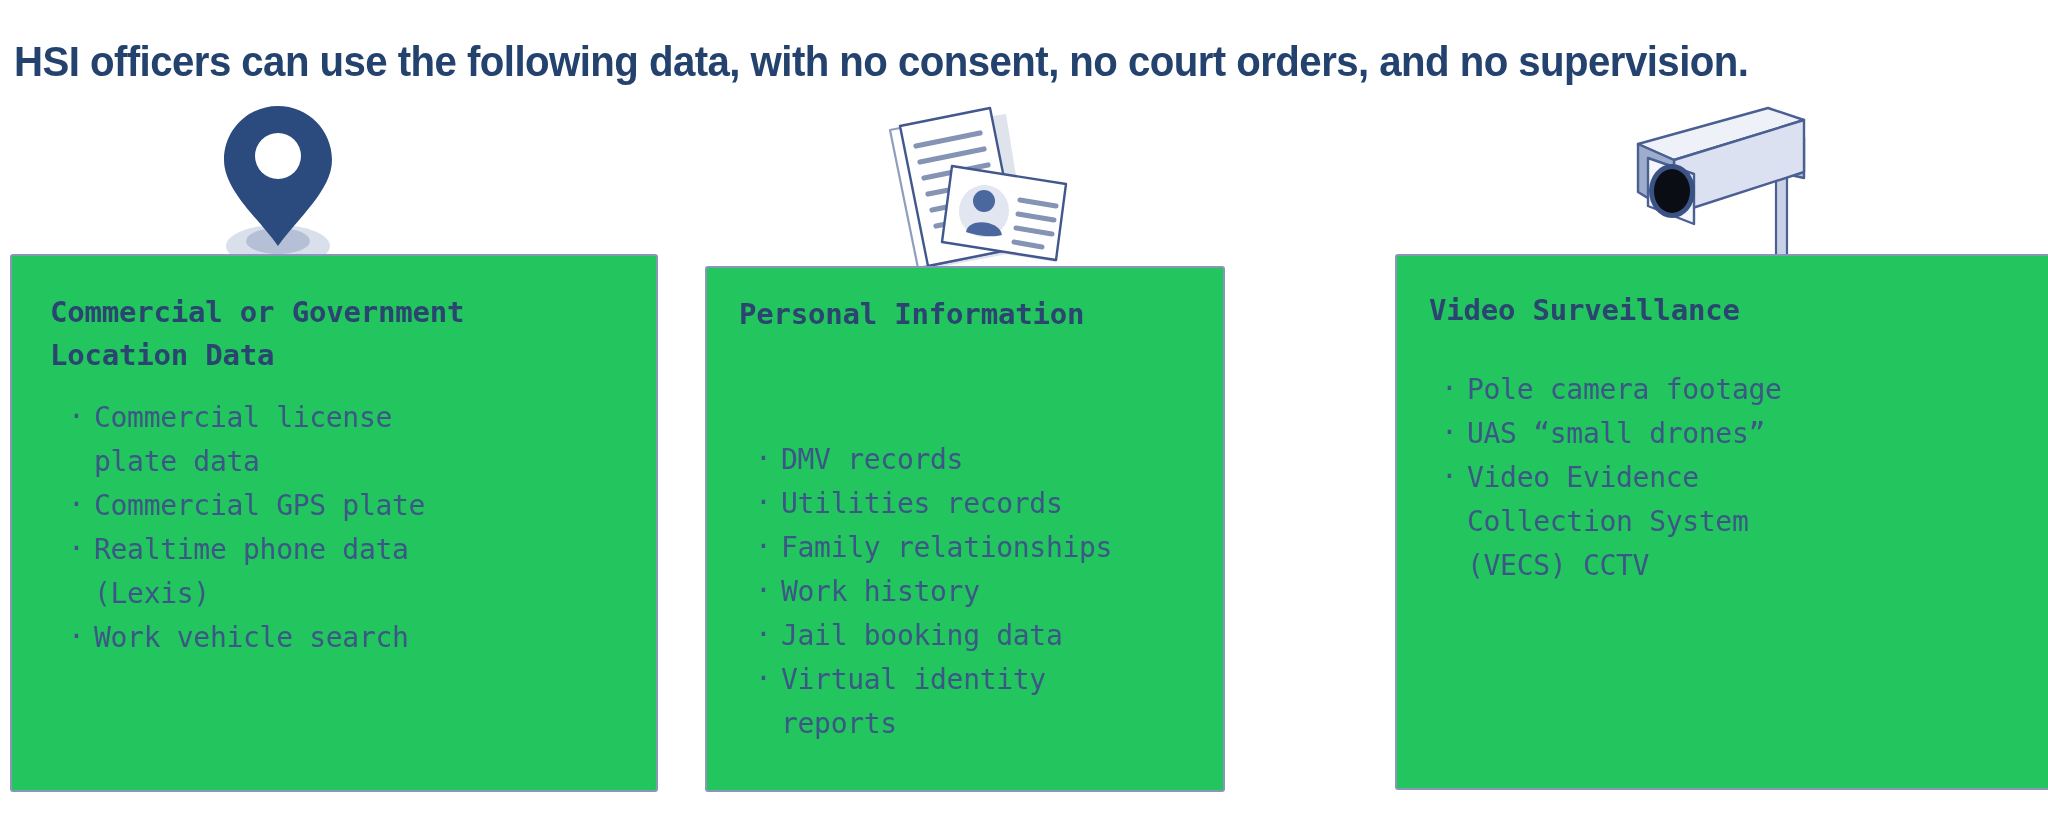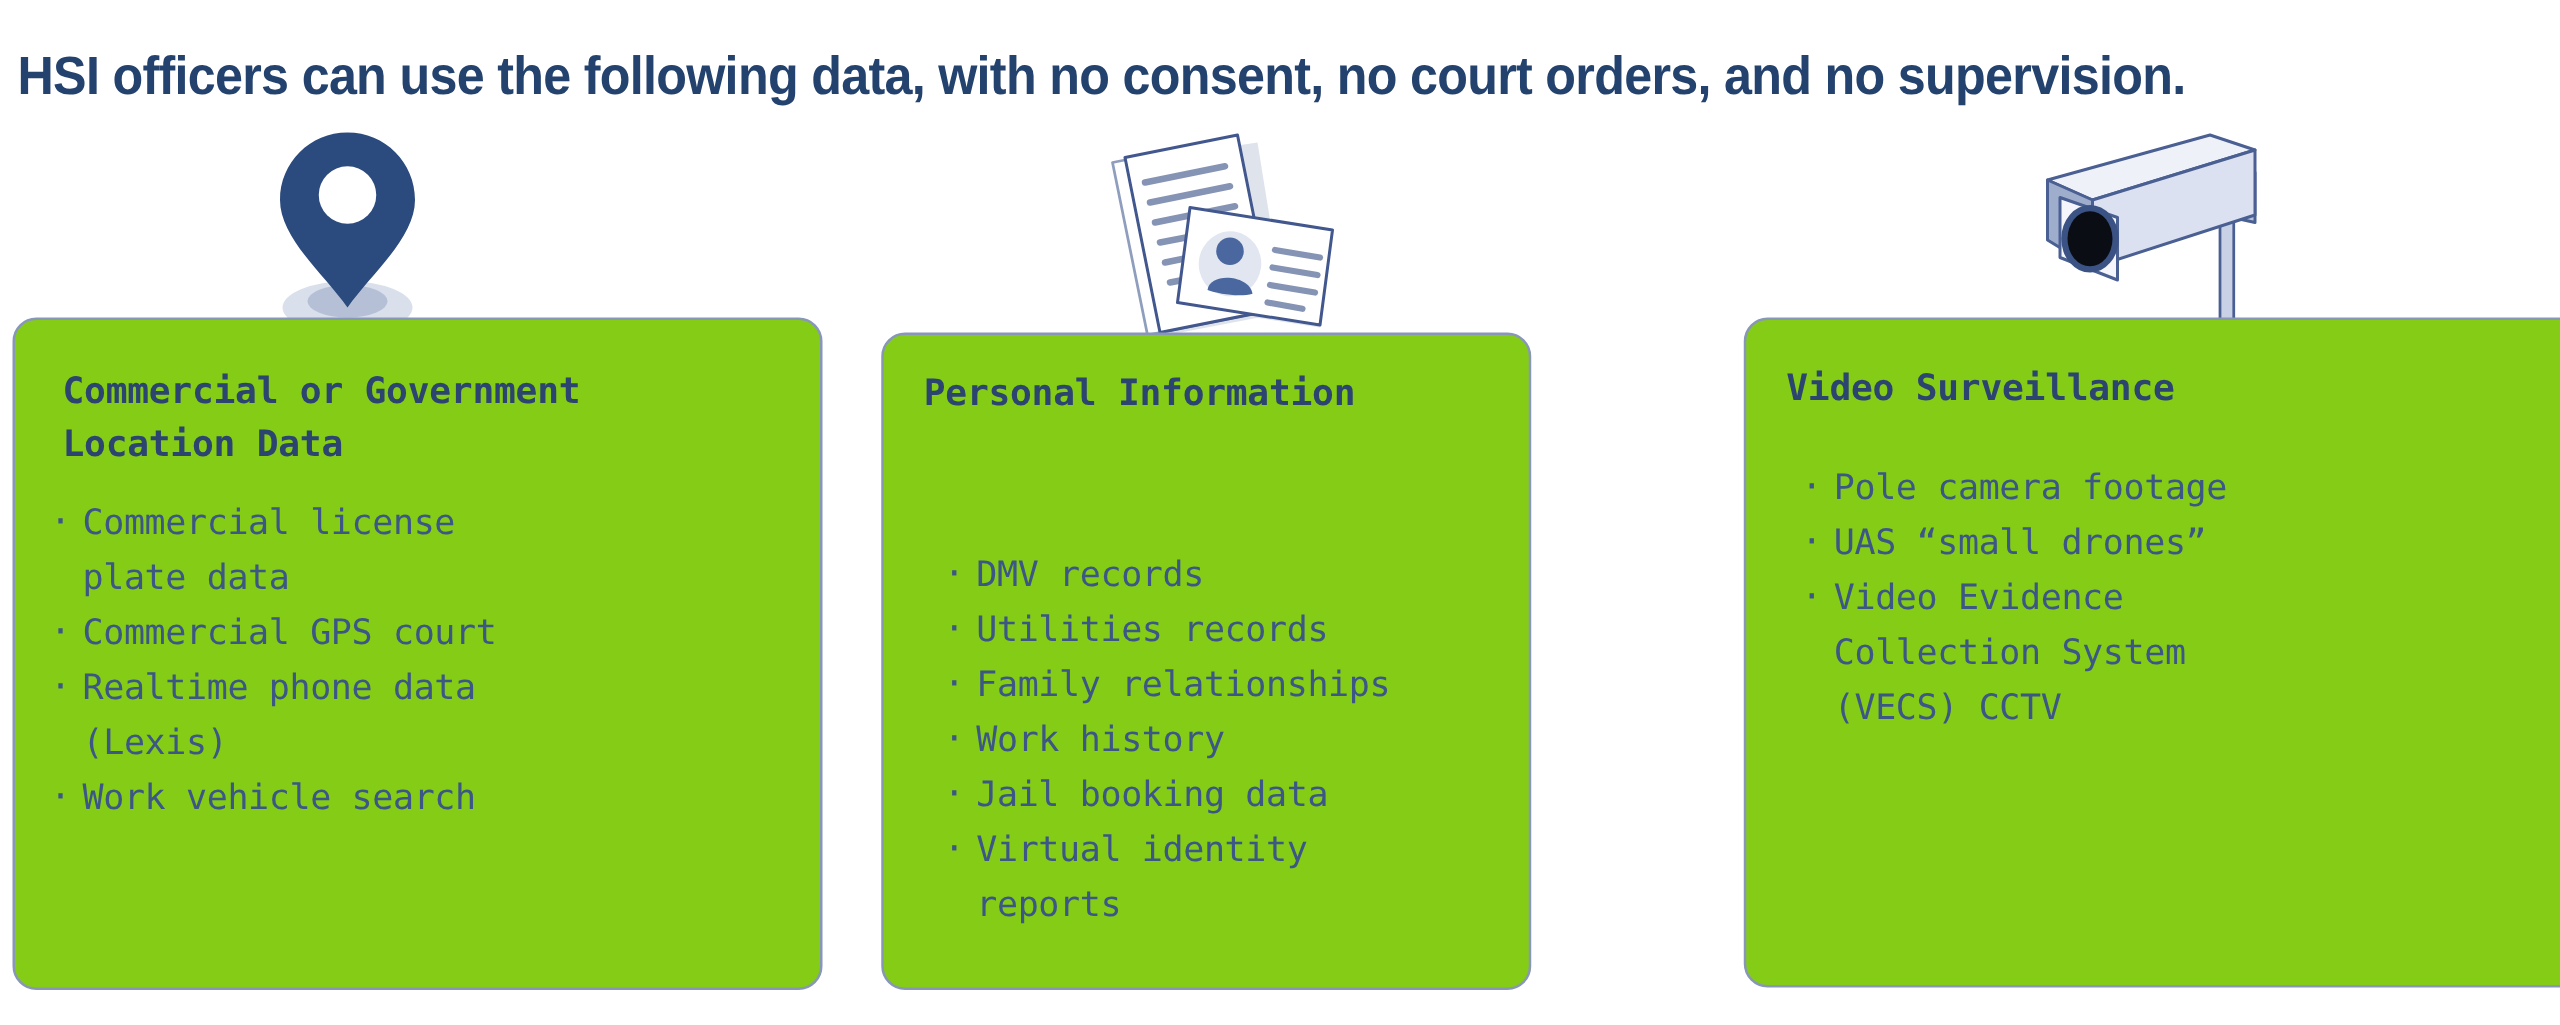--- a/index.html
+++ b/index.html
@@ -35,23 +35,23 @@
     letter-spacing: -0.6px;
     color: #24426e;
     transform: scaleX(0.935);
     transform-origin: left center;
     white-space: nowrap;
   }
 
   
   .card {
     position: absolute;
-    background: #84cc16;
+    background: #22c55e;
     border: 2px solid #8897b8;
-    border-radius: 19px;
+    border-radius: 3px;
     box-sizing: border-box;
     z-index: 2;
   }
   #card-0 { left: 10px;   top: 254px; width: 648px; height: 538px; }
   #card-1 { left: 705px;  top: 266px; width: 520px; height: 526px; }
   #card-2 { left: 1395px; top: 254px; width: 698px; height: 536px; }
 
   .card-title {
     position: absolute;
     font-family: "DejaVu Sans Mono", "Liberation Mono", monospace;
@@ -70,21 +70,21 @@
     position: absolute;
     margin: 0;
     padding: 0;
     list-style: none;
     font-family: "DejaVu Sans Mono", "Liberation Mono", monospace;
     font-size: 28px;
     line-height: 44px;
     color: #3c5786;
     letter-spacing: -0.3px;
   }
-  #card-0 .card-list { left: 24px; top: 140px; width: 580px; }
+  #card-0 .card-list { left: 52px; top: 140px; width: 580px; }
   #card-1 .card-list { left: 44px; top: 122px; width: 580px; margin-top: 48px; }
   #card-2 .card-list { left: 40px; top: 112px; width: 580px; }
 
   .card-list li {
     position: relative;
     padding-left: 30px;
     white-space: pre-line;
   }
   .card-list li::before {
     content: "\00B7";
@@ -173,21 +173,21 @@
       <ellipse cx="54" cy="91" rx="18" ry="22" fill="#0b0d14"></ellipse>
     </svg>
   </div>
 
   <div class="card" id="card-0">
     <div class="card-title">Commercial or Government
 Location Data</div>
     <ul class="card-list">
       <li>Commercial license
 plate data</li>
-      <li>Commercial GPS court</li>
+      <li>Commercial GPS plate</li>
       <li>Realtime phone data
 (Lexis)</li>
       <li>Work vehicle search</li>
     </ul>
   </div>
 
   <div class="card" id="card-1">
     <div class="card-title">Personal Information</div>
     <ul class="card-list">
       <li>DMV records</li>

